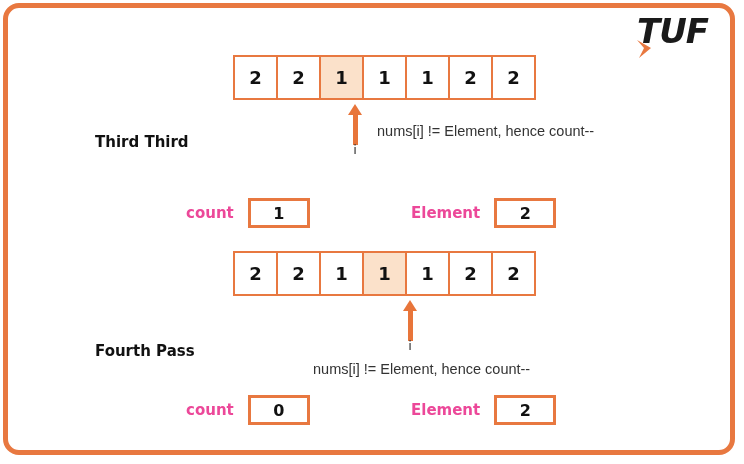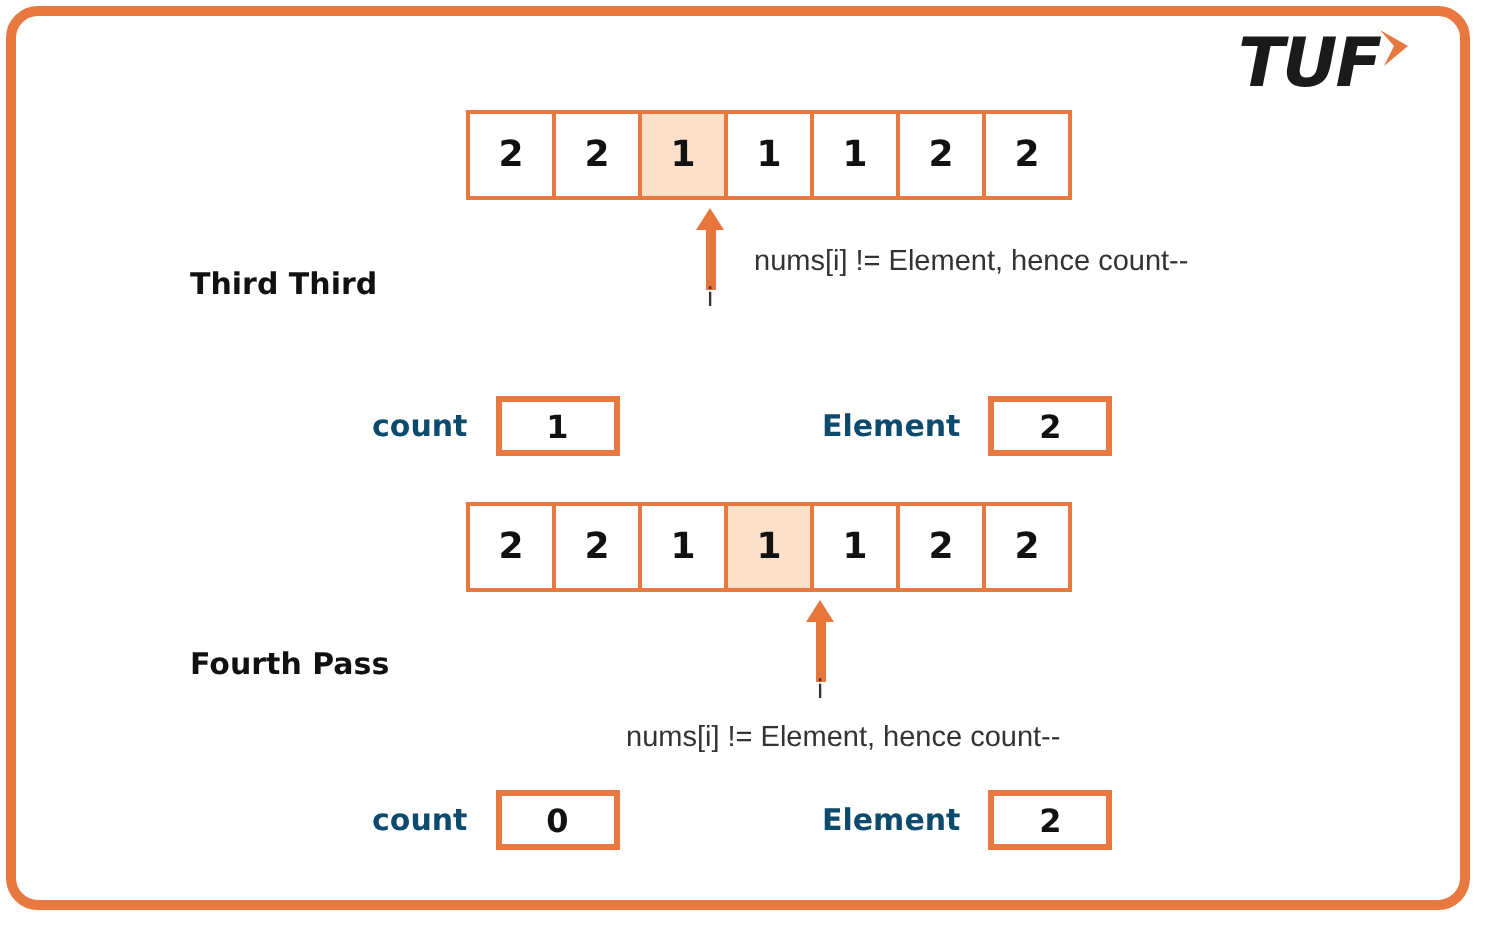--- a/index.html
+++ b/index.html
@@ -22,22 +22,22 @@
     border: 5px solid #E87840;
     border-radius: 16px;
     box-sizing: border-box;
     background: #ffffff;
   }
   .logo {
     position: absolute;
     right: 22px;
     top: 6px;
     display: flex;
-    align-items: center;
     height: 36px;
+    flex-direction: column;
   }
   .logo-text {
     font-family: "DejaVu Sans", sans-serif;
     font-style: italic;
     font-weight: bold;
     font-size: 34px;
     letter-spacing: -1px;
     color: #1a1a1a;
     line-height: 1;
   }
@@ -115,21 +115,21 @@
   
   .kv {
     position: absolute;
     display: flex;
     align-items: center;
   }
   .kv-label {
     font-family: "DejaVu Sans", sans-serif;
     font-weight: bold;
     font-size: 15px;
-    color: #0c4a6e;
+    color: #ec4899;
     margin-right: 14px;
   }
   .kv-box {
     width: 62px;
     height: 30px;
     box-sizing: border-box;
     border: 3px solid #E87840;
     background: #ffffff;
     display: flex;
     align-items: center;
@@ -177,21 +177,21 @@
   <div class="kv" style="left:178px; top:190px;">
     <span class="kv-label">count</span>
     <span class="kv-box">1</span>
   </div>
 
   <div class="kv" style="left:403px; top:190px;">
     <span class="kv-label">Element</span>
     <span class="kv-box">2</span>
   </div>
 
-  <div class="pass-label" style="left:87px; top:315px;">Fourth Pass</div>
+  <div class="pass-label" style="left:87px; top:334px;">Fourth Pass</div>
 
   <div class="array" style="left:225px; top:243px;">
     <div class="cell">2</div>
     <div class="cell">2</div>
     <div class="cell">1</div>
     <div class="cell hl">1</div>
     <div class="cell">1</div>
     <div class="cell">2</div>
     <div class="cell">2</div>
   </div>

